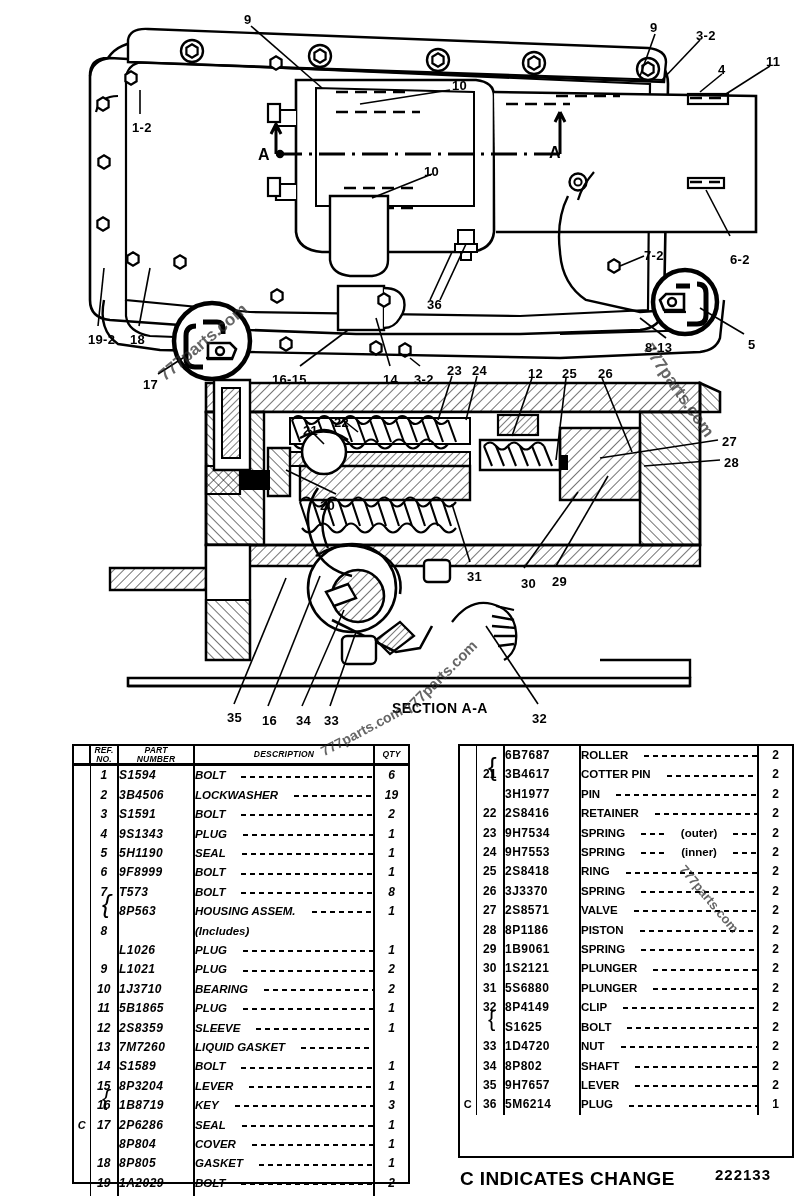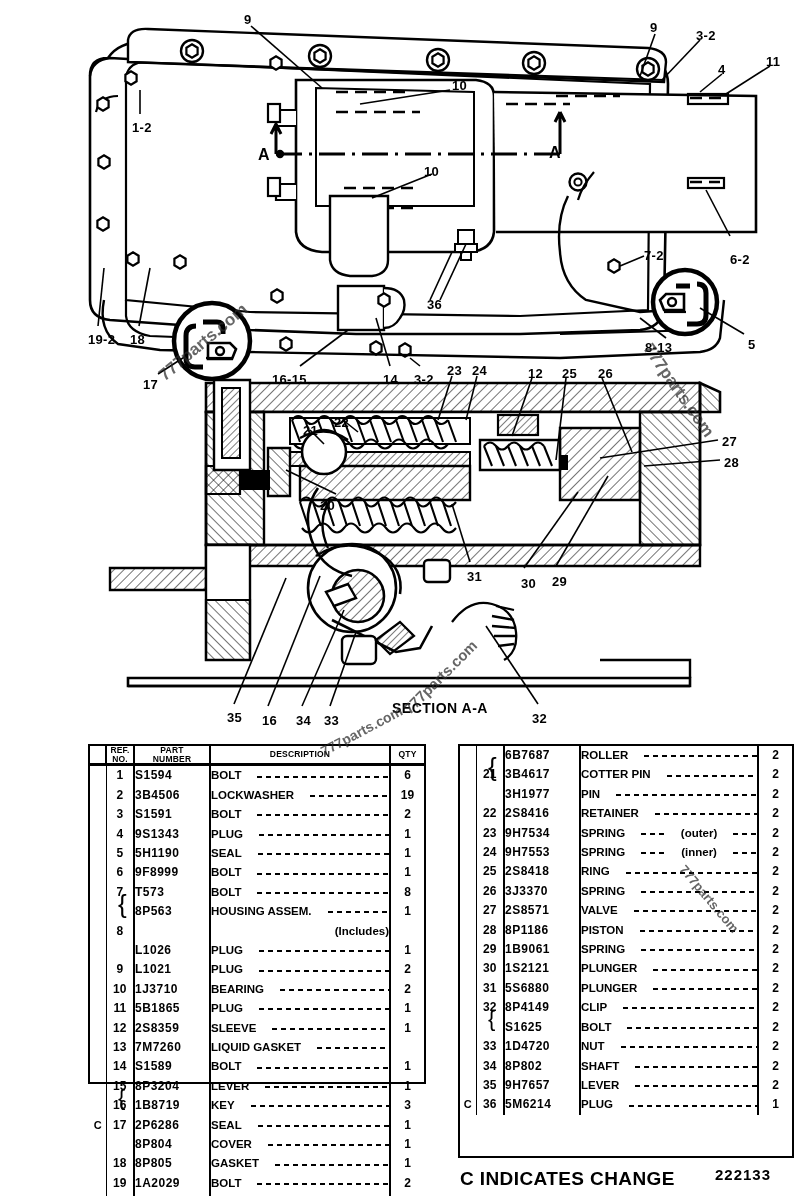--- a/index.html
+++ b/index.html
@@ -15,21 +15,21 @@
     position:absolute;font-family:"Liberation Sans",sans-serif;
     font-weight:700;font-size:13px;letter-spacing:.3px;white-space:nowrap;
     color:#000;
   }
   .secA{position:absolute;font-weight:700;font-size:16px;font-family:"Liberation Sans",sans-serif;}
   .seclabel{position:absolute;font-weight:700;font-size:14px;letter-spacing:.5px;
     font-family:"Liberation Sans",sans-serif;}
 
   
   .tbl{position:absolute;border:2px solid #000;background:#fff;box-sizing:border-box;}
-  #tbl-left{left:88px;top:744px;width:338px;height:340px;}
+  #tbl-left{left:72px;top:744px;width:338px;height:440px;font-style:italic;}
   #tbl-right{left:458px;top:744px;width:336px;height:414px;}
 
   table.parts{border-collapse:collapse;width:100%;table-layout:fixed;font-family:"Liberation Sans",sans-serif;}
   table.parts td,table.parts th{padding:0;vertical-align:middle;}
 
   .hdrrow th{
     border-bottom:3px solid #000;border-right:2px solid #000;
     font-size:8.5px;font-weight:700;line-height:1.02;text-align:center;
     letter-spacing:.2px;padding:3px 0 3px 0;
   }
@@ -41,21 +41,21 @@
   .c-desc{width:auto;}
   .c-qty{width:34px;}
 
   td.chg{font-size:11px;font-weight:700;text-align:center;border-right:1px solid #000;}
   td.ref{font-size:12px;font-weight:700;text-align:center;border-right:2px solid #000;}
   td.pn{font-size:12px;font-weight:700;text-align:left;padding-left:4px;border-right:2px solid #000;letter-spacing:.5px;}
   td.desc{font-size:11.5px;font-weight:700;text-align:left;padding-left:3px;position:relative;overflow:hidden;white-space:nowrap;}
   td.qty{font-size:12px;font-weight:700;text-align:center;border-left:2px solid #000;}
   tr.prow td{height:19.4px;line-height:19.4px;}
   tr.prow.sub td.desc{}
-  .desc-flow{display:flex;align-items:center;gap:16px;width:100%;justify-content:flex-end;}
+  .desc-flow{display:flex;align-items:center;gap:16px;width:100%;}
   .desc-flow .lead{flex:1 1 auto;height:1px;min-width:6px;
     background-image:repeating-linear-gradient(to right,#000 0 5px,transparent 5px 9px);
     height:2px;margin-top:1px;}
   .desc-flow .txt{flex:0 0 auto;}
 
   .brace{position:absolute;font-size:26px;font-weight:400;line-height:1;}
 
   .footnote{position:absolute;font-weight:700;font-size:19px;letter-spacing:.4px;
     font-family:"Liberation Sans",sans-serif;}
   .pageno{position:absolute;font-weight:700;font-size:15px;letter-spacing:1px;

